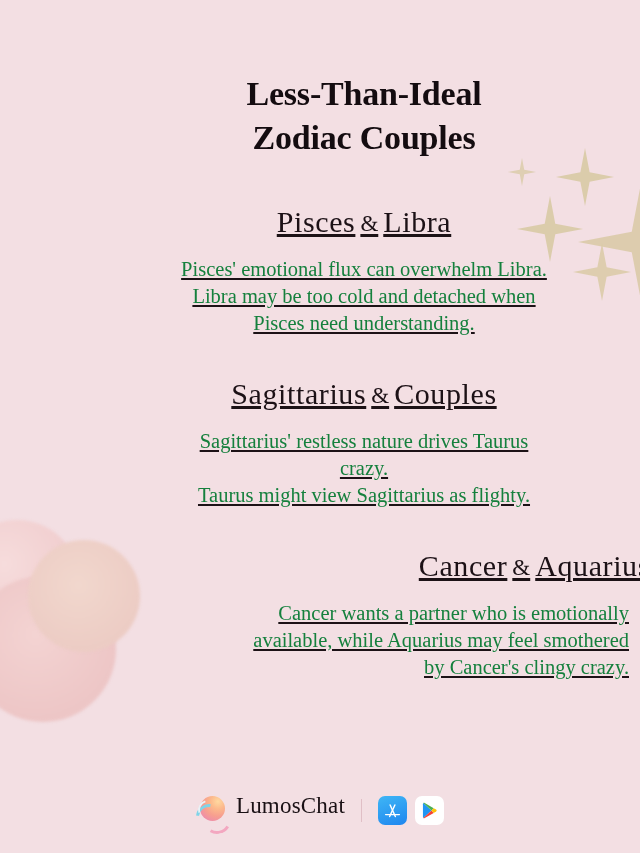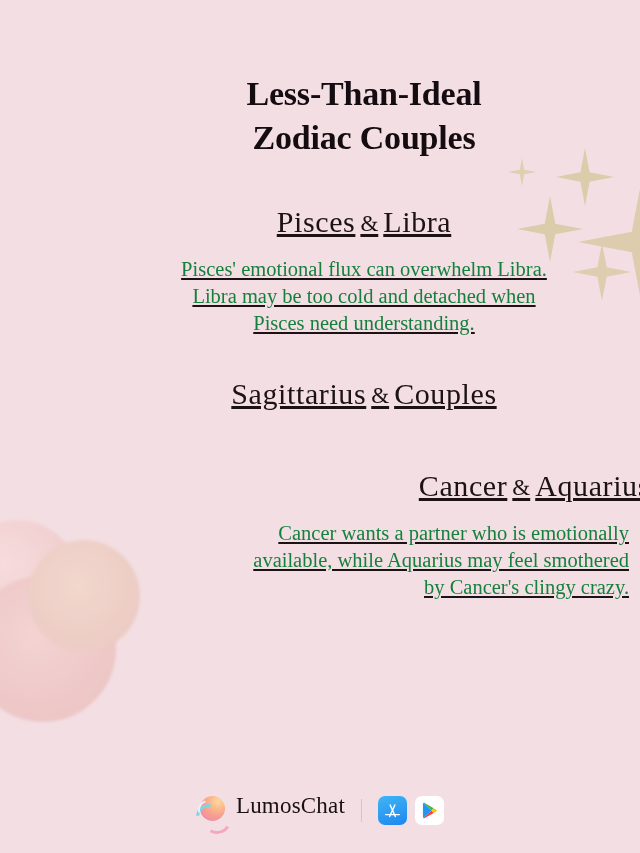--- a/index.html
+++ b/index.html
@@ -277,20 +277,23 @@
         </h2>
         <p class="couple-desc">Pisces' emotional flux can overwhelm Libra.
 Libra may be too cold and detached when
 Pisces need understanding.</p>
       </section>
 
       <section class="couple">
         <h2 class="couple-heading">
           <span>Sagittarius</span><span class="amp">&amp;</span><span>Couples</span>
         </h2>
+        <p class="couple-desc">Sagittarius' restless nature drives Taurus
+crazy.
+Taurus might view Sagittarius as flighty.</p>
       </section>
 
       <section class="couple">
         <h2 class="couple-heading">
           <span>Cancer</span><span class="amp">&amp;</span><span>Aquarius</span>
         </h2>
         <p class="couple-desc">Cancer wants a partner who is emotionally
 available, while Aquarius may feel smothered
 by Cancer's clingy crazy.</p>
       </section>

